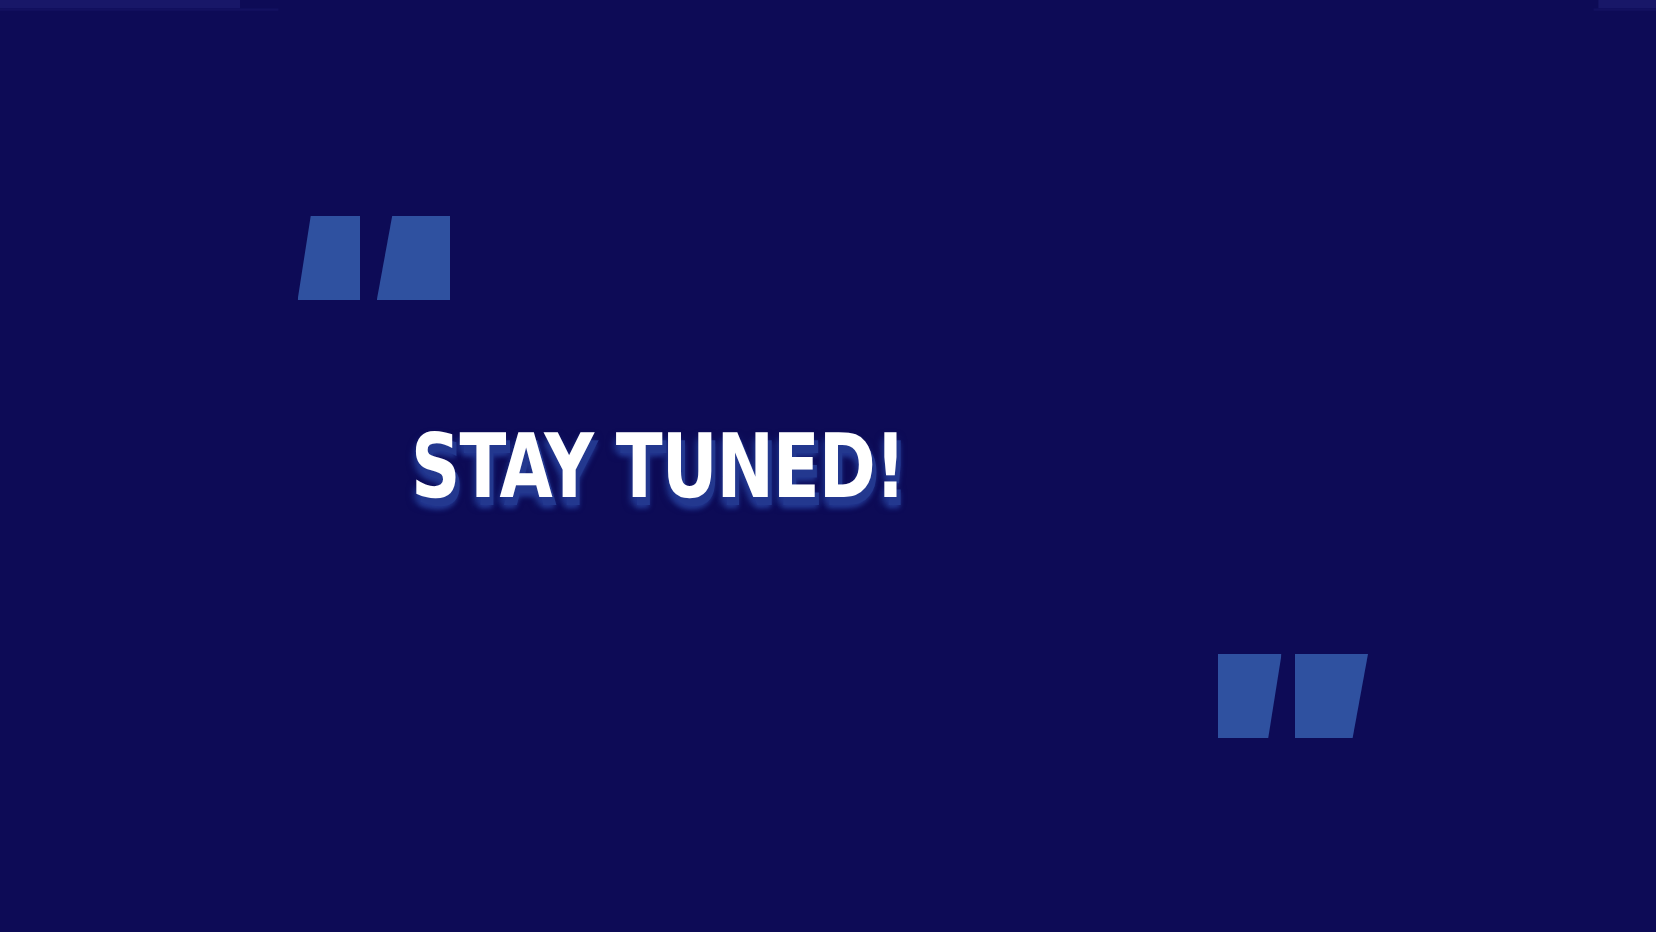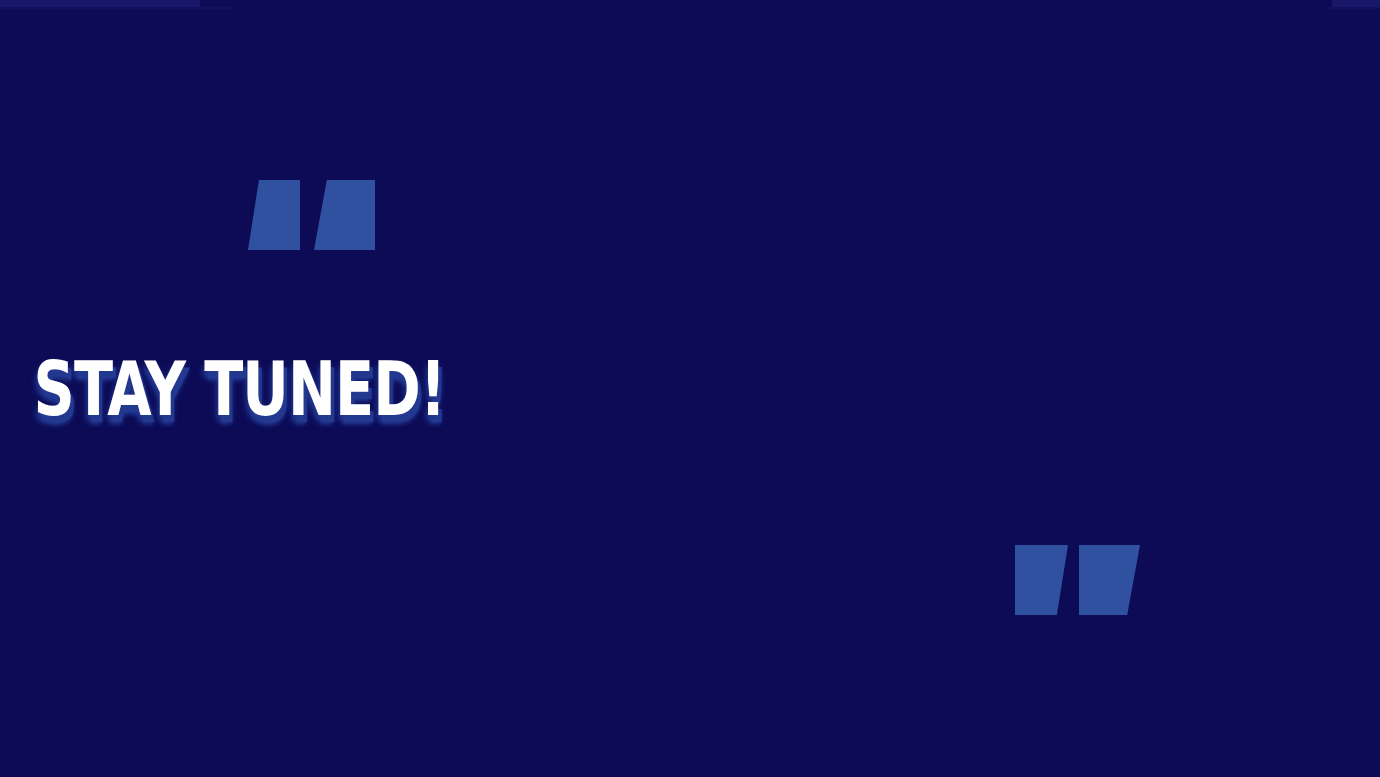--- a/index.html
+++ b/index.html
@@ -84,20 +84,21 @@
   }
   #quote-bottom-right .slab-a { left: 0px;  width: 53px; }
   #quote-bottom-right .slab-b { left: 64px; width: 61px; }
 
   
   #headline-wrap {
     position: absolute;
     left: 0;
     top: 352px;
     width: 1096px;
+    text-align: center;
   }
   #headline {
     display: inline-block;
     margin: 0;
     color: #ffffff;
     font-family: "DejaVu Sans", sans-serif;
     font-weight: bold;
     font-size: 74px;
     line-height: 74px;
     letter-spacing: -1px;

